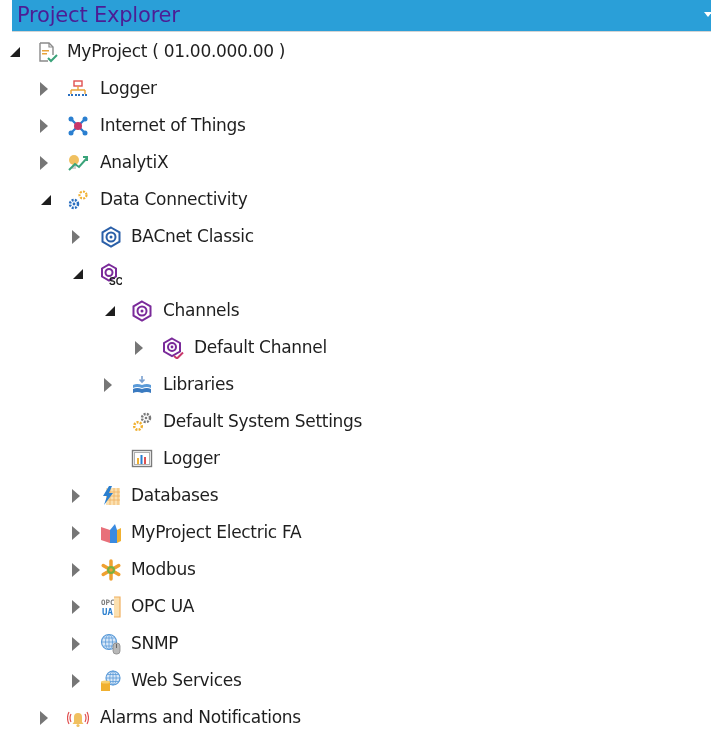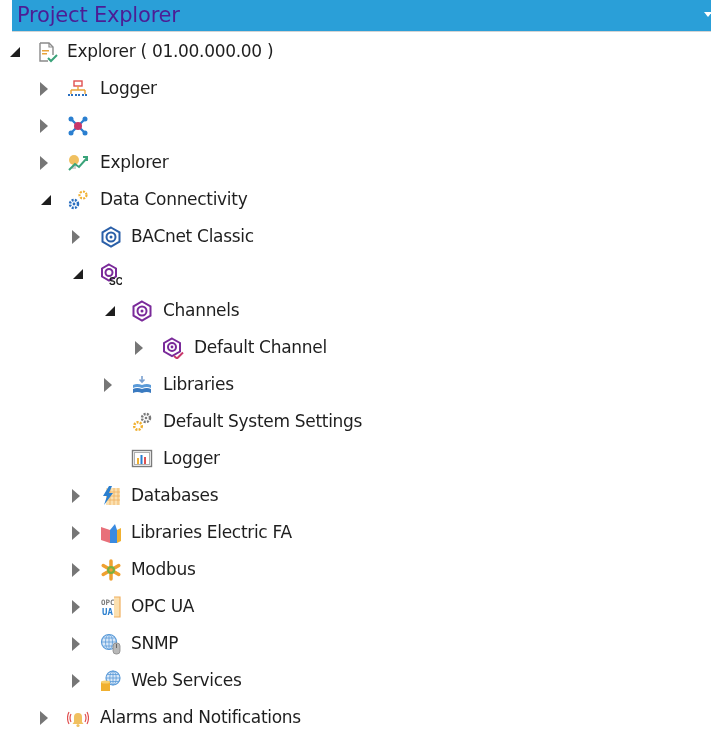--- a/index.html
+++ b/index.html
@@ -53,21 +53,21 @@
     <span class="icon" style="left:36px">
       <svg viewBox="0 0 22 22">
           <path d="M4 2h9l4 4v8" fill="none" stroke="#8a8a8a" stroke-width="1.4"></path>
           <path d="M4 2v18h8" fill="none" stroke="#8a8a8a" stroke-width="1.4"></path>
           <path d="M13 2v4h4" fill="none" stroke="#8a8a8a" stroke-width="1.2"></path>
           <rect x="6" y="9" width="7" height="1.5" fill="#e8a33a"></rect>
           <rect x="6" y="12" width="5" height="1.5" fill="#e8a33a"></rect>
           <path d="M12 17l3 3 6-6" fill="none" stroke="#3aa37a" stroke-width="2"></path>
         </svg>
     </span>
-    <span class="label" style="left:67px">Explorer ( 01.00.000.00 )</span>
+    <span class="label" style="left:67px">MyProject ( 01.00.000.00 )</span>
   </div>
 
   <div class="row" style="top:37px">
     <span class="toggle collapsed" style="left:38px"></span>
     <span class="icon" style="left:67px">
       <svg viewBox="0 0 22 22">
           <rect x="7" y="3" width="8" height="5" fill="none" stroke="#e05050" stroke-width="1.4"></rect>
           <path d="M11 8v4M4 12h14M4 12v4M18 12v4" fill="none" stroke="#e8a33a" stroke-width="1.4"></path>
           <path d="M1 17h6M8 17h6M15 17h6" stroke="#2a6fc0" stroke-width="2" stroke-dasharray="2 1"></path>
         </svg>
@@ -80,33 +80,34 @@
     <span class="icon" style="left:67px">
       <svg viewBox="0 0 22 22">
           <path d="M4 4L18 18M18 4L4 18" stroke="#2a7fd0" stroke-width="2.2"></path>
           <circle cx="4" cy="4" r="2.5" fill="#2a7fd0"></circle>
           <circle cx="18" cy="4" r="2.5" fill="#2a7fd0"></circle>
           <circle cx="4" cy="18" r="2.5" fill="#2a7fd0"></circle>
           <circle cx="18" cy="18" r="2.5" fill="#2a7fd0"></circle>
           <circle cx="11" cy="11" r="4" fill="#c8386a"></circle>
         </svg>
     </span>
+    <span class="label" style="left:100px">Internet of Things</span>
   </div>
 
   <div class="row" style="top:111px">
     <span class="toggle collapsed" style="left:38px"></span>
     <span class="icon" style="left:67px">
       <svg viewBox="0 0 22 22">
           <circle cx="7" cy="8" r="5" fill="#f0c060"></circle>
           <rect x="5" y="13" width="4" height="4" fill="#d0d0d0"></rect>
           <path d="M2 18l6-6 4 3 8-9" fill="none" stroke="#3aa37a" stroke-width="2"></path>
           <path d="M16 5h4v4" fill="none" stroke="#3aa37a" stroke-width="2"></path>
         </svg>
     </span>
-    <span class="label" style="left:100px">Explorer</span>
+    <span class="label" style="left:100px">AnalytiX</span>
   </div>
 
   <div class="row" style="top:148px">
     <span class="toggle expanded" style="left:40px"></span>
     <span class="icon" style="left:67px">
       <svg viewBox="0 0 22 22">
           <circle cx="7" cy="15" r="4" fill="none" stroke="#2a6fc0" stroke-width="2.5" stroke-dasharray="2 1.2"></circle>
           <circle cx="7" cy="15" r="1.4" fill="#2a6fc0"></circle>
           <circle cx="16" cy="6" r="3.5" fill="none" stroke="#f0b030" stroke-width="2.2" stroke-dasharray="2 1.2"></circle>
         </svg>
@@ -212,21 +213,21 @@
 
   <div class="row" style="top:481px">
     <span class="toggle collapsed" style="left:70px"></span>
     <span class="icon" style="left:100px">
       <svg viewBox="0 0 22 22">
           <path d="M1 5l9 3v13l-9-3z" fill="#e8707a"></path>
           <path d="M10 8l5-6 2 6v13l-7-0z" fill="#3a8ae0"></path>
           <path d="M17 8l4-2v13l-4 2z" fill="#f0b030"></path>
         </svg>
     </span>
-    <span class="label" style="left:131px">Libraries Electric FA</span>
+    <span class="label" style="left:131px">MyProject Electric FA</span>
   </div>
 
   <div class="row" style="top:518px">
     <span class="toggle collapsed" style="left:70px"></span>
     <span class="icon" style="left:100px">
       <svg viewBox="0 0 22 22">
           <g stroke="#f0a030" stroke-width="3.5" stroke-linecap="round">
             <path d="M11 2v18"></path>
             <path d="M3.2 6.5l15.6 9"></path>
             <path d="M3.2 15.5l15.6-9"></path>

